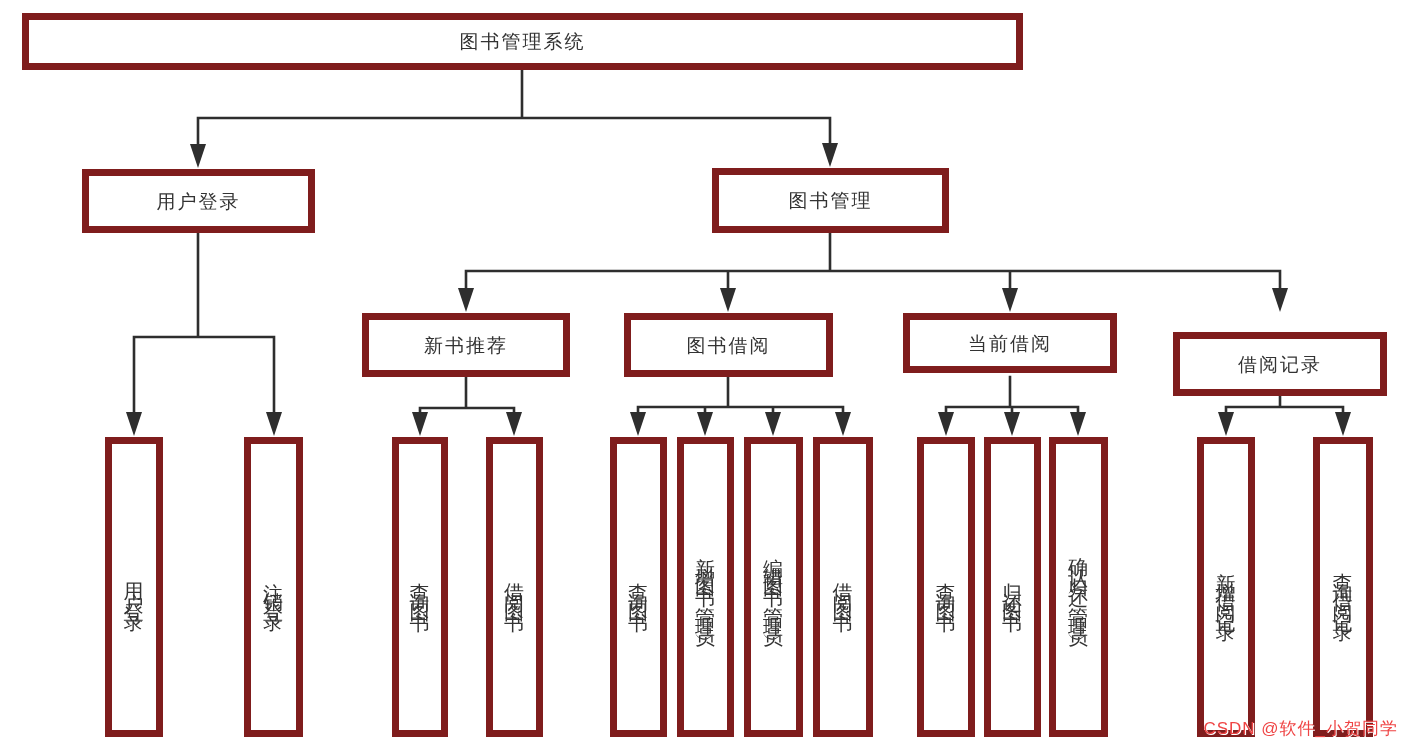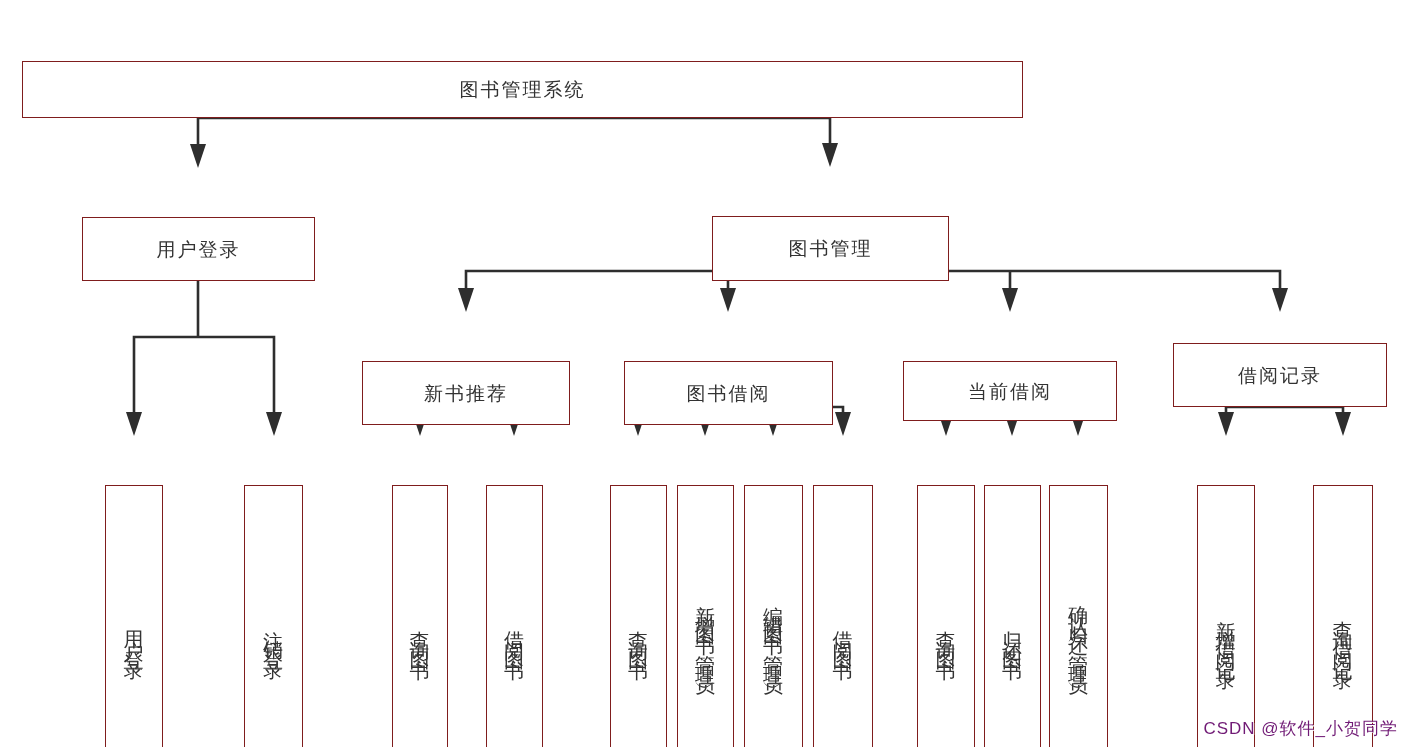--- a/index.html
+++ b/index.html
@@ -13,47 +13,46 @@
   }
   svg.connectors {
     position: absolute;
     left: 0; top: 0;
     width: 1405px; height: 747px;
   }
   .box {
     position: absolute;
     box-sizing: border-box;
     background: #ffffff;
-    border: 1px solid #7f1d1d;
+    border: 7px solid #7f1d1d;
     color: #333333;
     display: flex;
     align-items: center;
     justify-content: center;
     text-align: center;
-    margin-top: 48px;
   }
   .box.h {
     font-size: 19px;
     letter-spacing: 2px;
     line-height: 1;
   }
   .box.v {
     writing-mode: vertical-rl;
     font-size: 20px;
     letter-spacing: 10px;
     line-height: 1;
     padding: 4px 0;
   }
   .watermark {
     position: absolute;
     right: 7px;
     bottom: 7px;
     font-size: 17px;
     letter-spacing: 1px;
-    color: #701a75;
+    color: #ef4444;
     text-shadow: 1px 1px 0 #ffffff;
     white-space: nowrap;
   }
 </style>
 </head>
 <body>
 
 <div class="canvas">
 
   <svg class="connectors" viewBox="0 0 1405 747" xmlns="http://www.w3.org/2000/svg">
@@ -97,21 +96,21 @@
   </svg>
 
   <div class="box h" style="left:22px; top:13px; width:1001px; height:57px">图书管理系统</div>
 
   <div class="box h" style="left:82px; top:169px; width:233px; height:64px">用户登录</div>
   <div class="box h" style="left:712px; top:168px; width:237px; height:65px">图书管理</div>
 
   <div class="box h" style="left:624px; top:313px; width:209px; height:64px">图书借阅</div>
   <div class="box h" style="left:362px; top:313px; width:208px; height:64px">新书推荐</div>
   <div class="box h" style="left:903px; top:313px; width:214px; height:60px">当前借阅</div>
-  <div class="box h" style="left:1173px; top:295px; width:214px; height:64px">借阅记录</div>
+  <div class="box h" style="left:1173px; top:332px; width:214px; height:64px">借阅记录</div>
 
   <div class="box v" style="left:105px; top:437px; width:58px; height:300px">用户登录</div>
   <div class="box v" style="left:244px; top:437px; width:59px; height:300px">注销登录</div>
 
   <div class="box v" style="left:392px; top:437px; width:56px; height:300px">查询图书</div>
   <div class="box v" style="left:486px; top:437px; width:57px; height:300px">借阅图书</div>
 
   <div class="box v" style="left:610px; top:437px; width:57px; height:300px">查询图书</div>
   <div class="box v" style="left:677px; top:437px; width:57px; height:300px">新增图书（管理员）</div>
   <div class="box v" style="left:744px; top:437px; width:59px; height:300px">编辑图书（管理员）</div>

